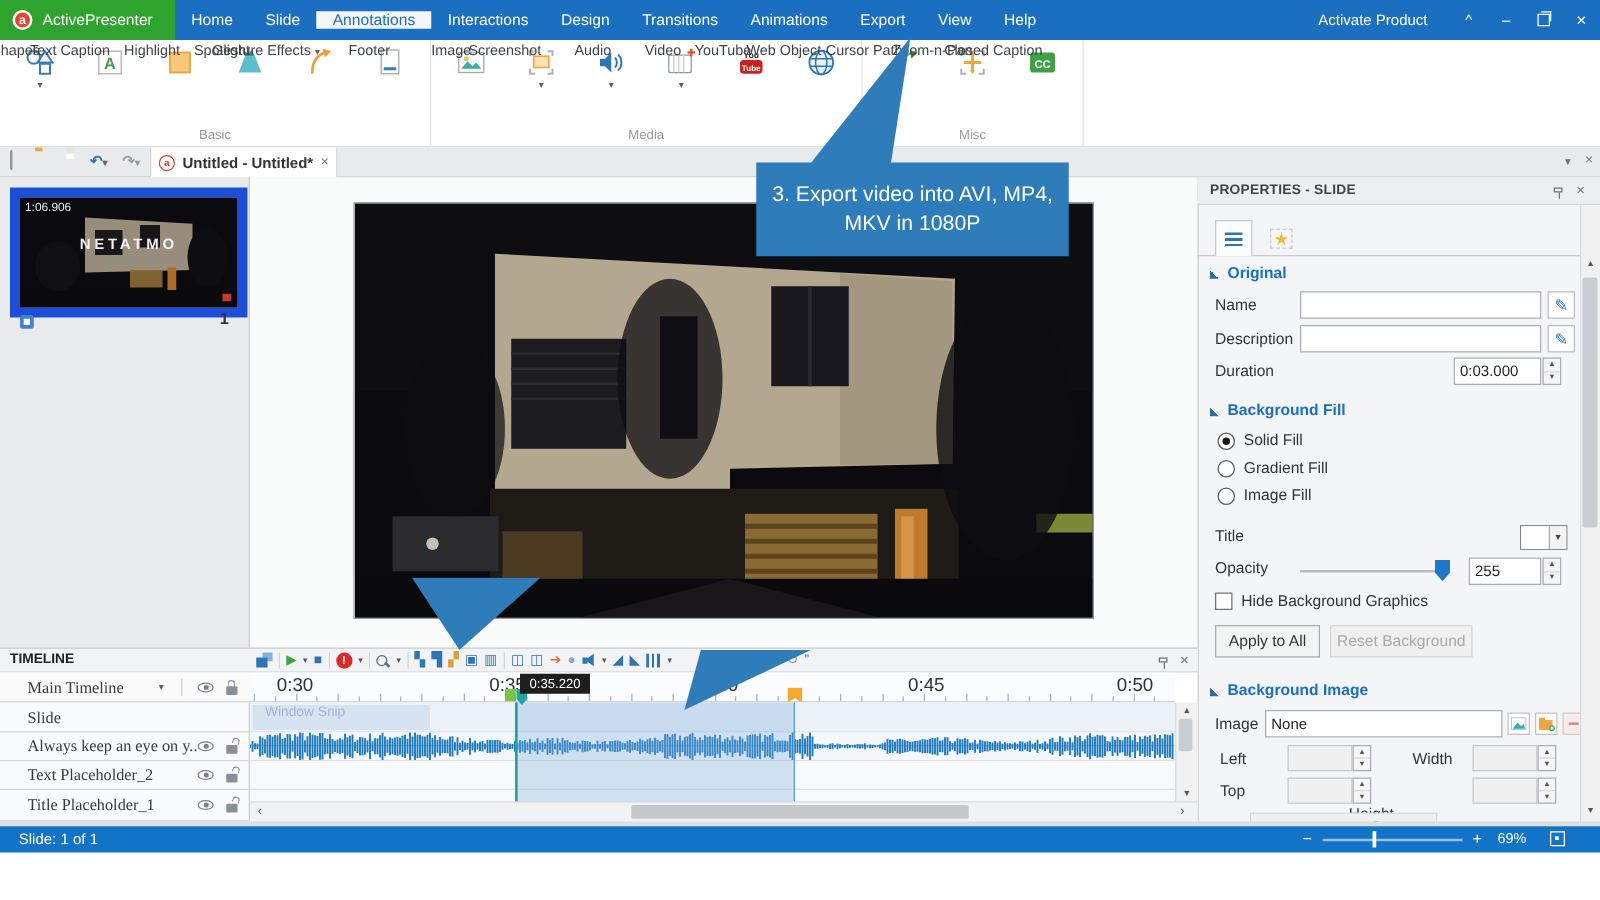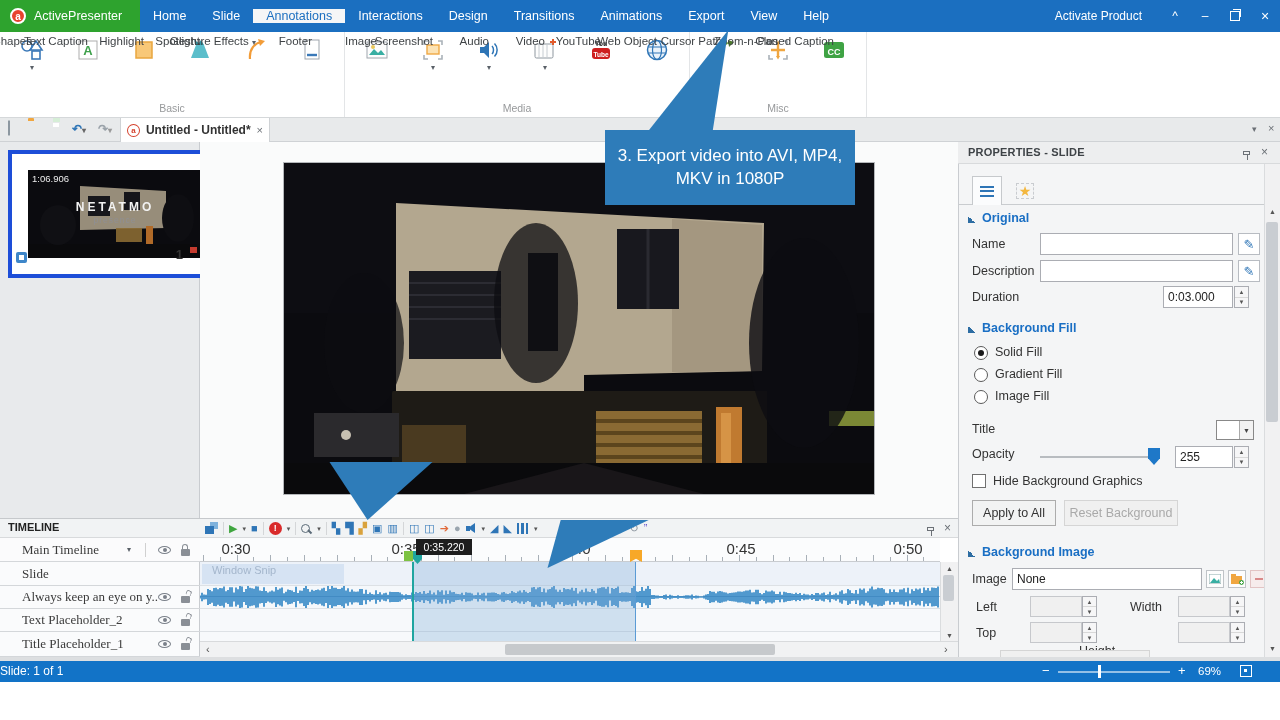--- a/index.html
+++ b/index.html
@@ -36,21 +36,21 @@
   .gicon{color:#6B7076;font-size:11px;line-height:1;}
   
   .ic-doc{width:11px;height:13px;background:#fff;border:1.2px solid #8C97A0;border-radius:1px;}
   .ic-folder{width:13px;height:10px;background:#F0A640;border-radius:1px;position:relative;margin-top:3px;}
   .ic-folder::before{content:"";position:absolute;top:-3px;left:0;width:6px;height:3px;background:#F0A640;border-radius:1px 1px 0 0;}
   .ic-save{width:12px;height:12px;background:#3FA344;border-radius:1px;position:relative;}
   .ic-save::before{content:"";position:absolute;top:0;left:3px;width:6px;height:4px;background:#fff;}
   .ic-save::after{content:"";position:absolute;bottom:1px;left:2.5px;width:7px;height:4px;background:#D6EED7;}
   
   #leftpanel{left:0;top:142px;width:200px;height:376px;background:#E8EAEC;border-right:1px solid #C9CCD0;box-sizing:border-box;}
-  #thumb{position:absolute;left:8px;top:8px;width:174px;height:88px;border:4px solid #1d4ed8;background:#fff;padding:16px;box-sizing:content-box;}
+  #thumb{position:absolute;left:8px;top:8px;width:174px;height:88px;border:8px solid #1d4ed8;background:#fff;padding:0;box-sizing:content-box;}
   #thumbimg{position:relative;width:174px;height:88px;background:#0B0B0F;overflow:hidden;}
   #thumb-time{position:absolute;left:4px;top:3px;font-size:9.5px;color:#EDEDED;}
   #thumb-title{position:absolute;left:0;right:0;top:30px;text-align:center;color:#F2F2F2;font-size:12px;letter-spacing:3px;font-weight:bold;}
   #thumb-sub{position:absolute;left:0;right:0;top:45px;text-align:center;color:#8F8F93;font-size:8.5px;letter-spacing:1px;}
   .reddot{position:absolute;right:5px;bottom:5px;width:7px;height:6px;background:#C43B2F;}
   #thumb-audio{position:absolute;left:16px;top:110px;width:11px;height:11px;background:#3E86C9;border-radius:2px;}
   #thumb-audio::before{content:"";position:absolute;left:3px;top:3px;width:5px;height:5px;background:#fff;}
   #slide-num{position:absolute;right:16px;top:105px;font-size:13px;font-weight:bold;color:#333;}
   
   #canvas{left:200px;top:142px;width:758px;height:376px;background:#FAFBFB;}
@@ -126,21 +126,21 @@
   #selection{position:absolute;left:413px;top:562px;width:223px;height:79px;background:rgba(125,170,215,.32);border-left:1px solid #5B9BD5;border-right:1px solid #5B9BD5;box-sizing:border-box;z-index:5;}
   #playline{position:absolute;left:412px;top:562px;width:2px;height:79px;background:#1FA5A0;z-index:6;}
   #ph-green{position:absolute;left:404px;top:551px;width:9px;height:10px;background:#7DC242;z-index:6;}
   #ph-teal{position:absolute;left:413px;top:551px;width:9px;height:13px;background:#1FA5A0;clip-path:polygon(0 0,100% 0,100% 62%,50% 100%,0 62%);z-index:6;}
   #flag{position:absolute;left:630px;top:550px;width:12px;height:12px;background:#F7A828;clip-path:polygon(0 0,100% 0,100% 100%,50% 72%,0 100%);z-index:6;}
   #wavesvg{position:absolute;left:200px;top:586px;width:740px;height:22px;}
   #waveline{position:absolute;left:200px;top:596px;width:740px;height:1px;background:#8FA0AE;opacity:.6;}
   
   #gapstrip{left:0;top:657px;width:1280px;height:4px;background:#DDDFE1;}
   #statusbar{left:0;top:661px;width:1280px;height:21px;background:#1273C7;color:#fff;}
-  #status-slide{position:absolute;left:0;top:664px;font-size:12px;}
+  #status-slide{position:absolute;left:15px;top:664px;font-size:12px;}
   .sbel{position:absolute;color:#fff;}
   #fitic{position:absolute;left:1240px;top:665px;width:12px;height:12px;border:1.4px solid #fff;box-sizing:border-box;}
   #fitic::after{content:"";position:absolute;left:3px;top:3px;width:3px;height:3px;background:#fff;}
   
   .callout{position:absolute;background:#2E7CB9;color:#fff;font-size:17px;line-height:1.35;display:flex;align-items:center;justify-content:center;text-align:center;z-index:50;padding:4px 8px;box-sizing:border-box;}
   .coarrow{position:absolute;background:#2E7CB9;z-index:49;}
 </style>
 </head>
 <body>
 

